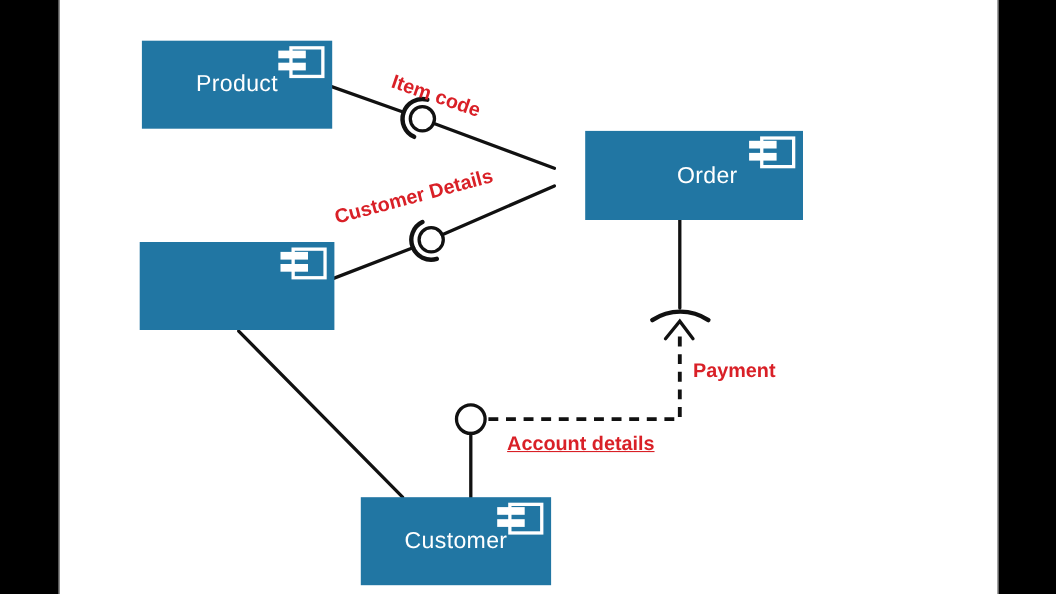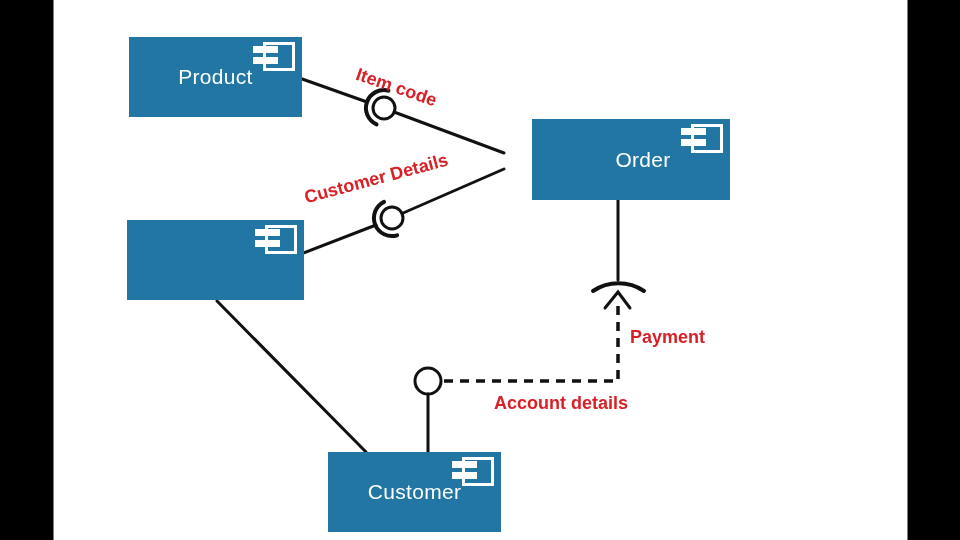--- a/index.html
+++ b/index.html
@@ -49,21 +49,21 @@
   .comp-icon .port2 { top: 15px; }
 
   .iface-label {
     position: absolute;
     color: var(--label-color, #d92027);
     font-size: 18px; font-weight: bold; white-space: nowrap;
   }
   .lbl-item-code        { left: 360px; top: 64px;  transform: rotate(19deg);  transform-origin: 0 0; }
   .lbl-customer-details { left: 302px; top: 188px; transform: rotate(-15deg); transform-origin: 0 0; }
   .lbl-payment          { left: 630px; top: 327px; }
-  .lbl-account-details  { left: 494px; top: 393px; }
+  .lbl-account-details  { left: 461px; top: 393px; text-decoration: underline; }
 </style>
 </head>
 <body>
 
 <div class="stage">
 
   <div class="letterbox left"></div>
   <div class="letterbox right"></div>
 
   <svg class="wires" viewBox="0 0 960 540">

